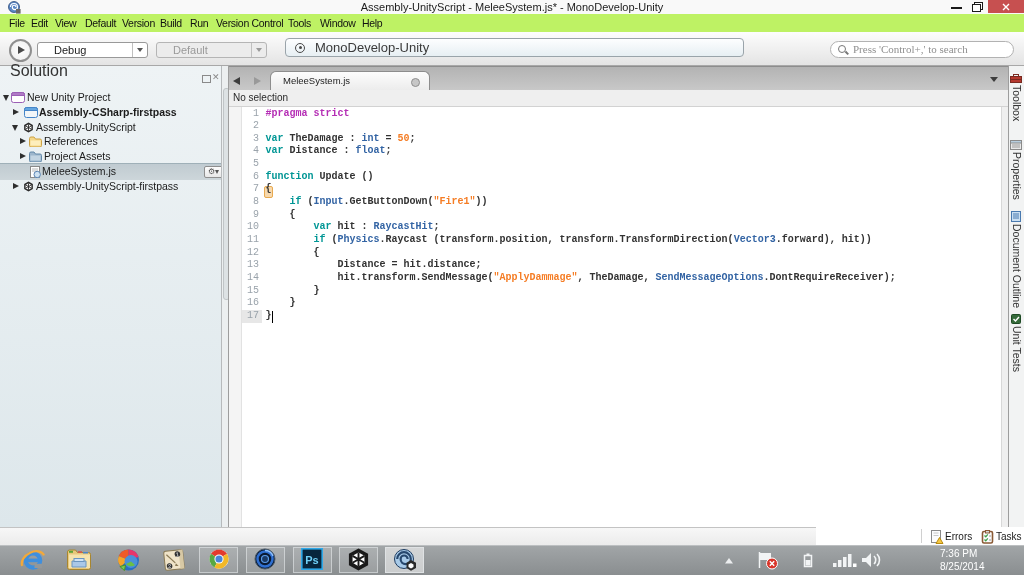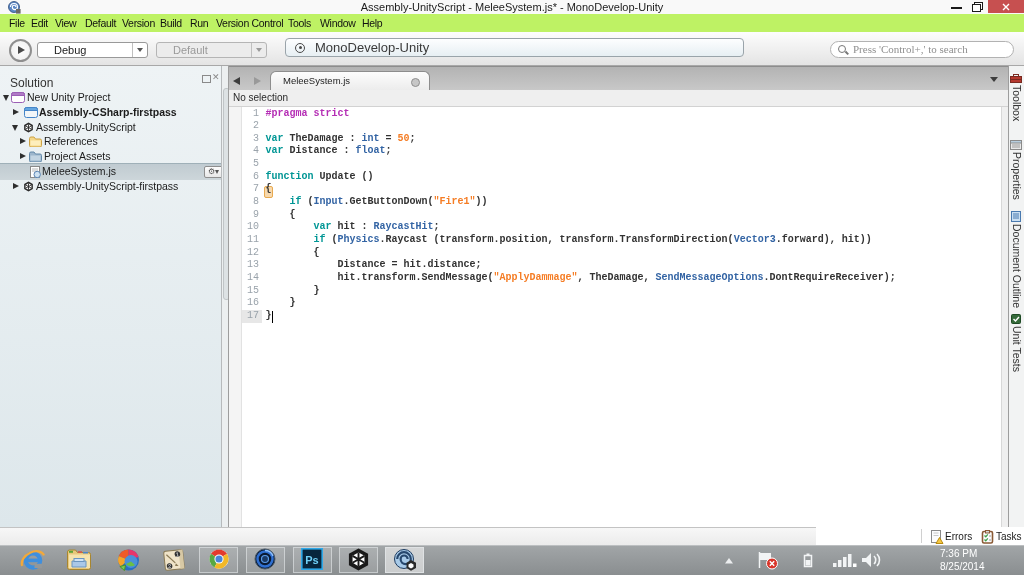--- a/index.html
+++ b/index.html
@@ -26,21 +26,21 @@
 #statusbox{left:285px;top:38px;width:457px;height:17px;border:1px solid #9aa4aa;border-radius:4px;background:linear-gradient(#fdfeff,#e7eff3);}
 #statusbox .txt{position:absolute;left:29px;top:0;font-size:13px;line-height:17px;color:#3a3a3a;text-align:right;}
 #sicon{position:absolute;left:9px;top:3.5px;width:8px;height:8px;border:1.5px solid #4a4a4a;border-radius:50%;}
 #sicon:after{content:"";position:absolute;left:2.5px;top:2.5px;width:3px;height:3px;background:#4a4a4a;border-radius:50%;}
 #search{left:830px;top:41px;width:182px;height:15px;border:1px solid #b2b2b2;border-radius:9px;background:#fff;}
 #search .txt{position:absolute;left:22px;top:0;font-size:11px;line-height:15px;color:#8f8f8f;font-family:Liberation Serif, serif;}
 #mag{position:absolute;left:7px;top:3px;width:6px;height:6px;border:1.5px solid #777;border-radius:50%;}
 #mag:after{content:"";position:absolute;left:5.5px;top:5.5px;width:4px;height:1.5px;background:#777;transform:rotate(45deg);}
 
 #leftpanel{left:0;top:66px;width:221px;height:461px;background:linear-gradient(#eef3f5,#dde7eb);}
-#lp-head{left:10px;top:76px;font-size:12px;color:#333;}
+#lp-head{left:10px;top:62px;font-size:16px;color:#333;}
 #lp-ico1{left:202px;top:75px;width:7px;height:6px;border:1px solid #8a8a8a;}
 #lp-x{left:212px;top:72px;font-size:9px;color:#8a8a8a;}
 .trow{position:absolute;left:0;width:221px;height:15px;font-size:10.5px;line-height:15px;color:#1b1b1b;}
 .trow .txt{position:absolute;top:0;}
 .tri-r{position:absolute;top:4px;width:0;height:0;border-left:6px solid #2e2e2e;border-top:3.5px solid transparent;border-bottom:3.5px solid transparent;}
 .tri-d{position:absolute;top:5px;width:0;height:0;border-top:6px solid #2e2e2e;border-left:3.5px solid transparent;border-right:3.5px solid transparent;}
 .ticon{position:absolute;top:2px;}
 #selrow{left:0;top:163px;width:221px;height:16px;background:linear-gradient(#c0cbd1,#cdd6da);border-top:1px solid #9fb0b8;}
 #gearbtn{left:204px;top:166px;width:17px;height:10px;background:linear-gradient(#fdfdfd,#e8e8e8);border:1px solid #8f8f8f;border-radius:2px;font-size:8px;line-height:10px;color:#555;text-align:center;}
 #lp-scroll{left:221px;top:66px;width:7px;height:461px;background:#eceff0;border-left:1px solid #b7babc;}

